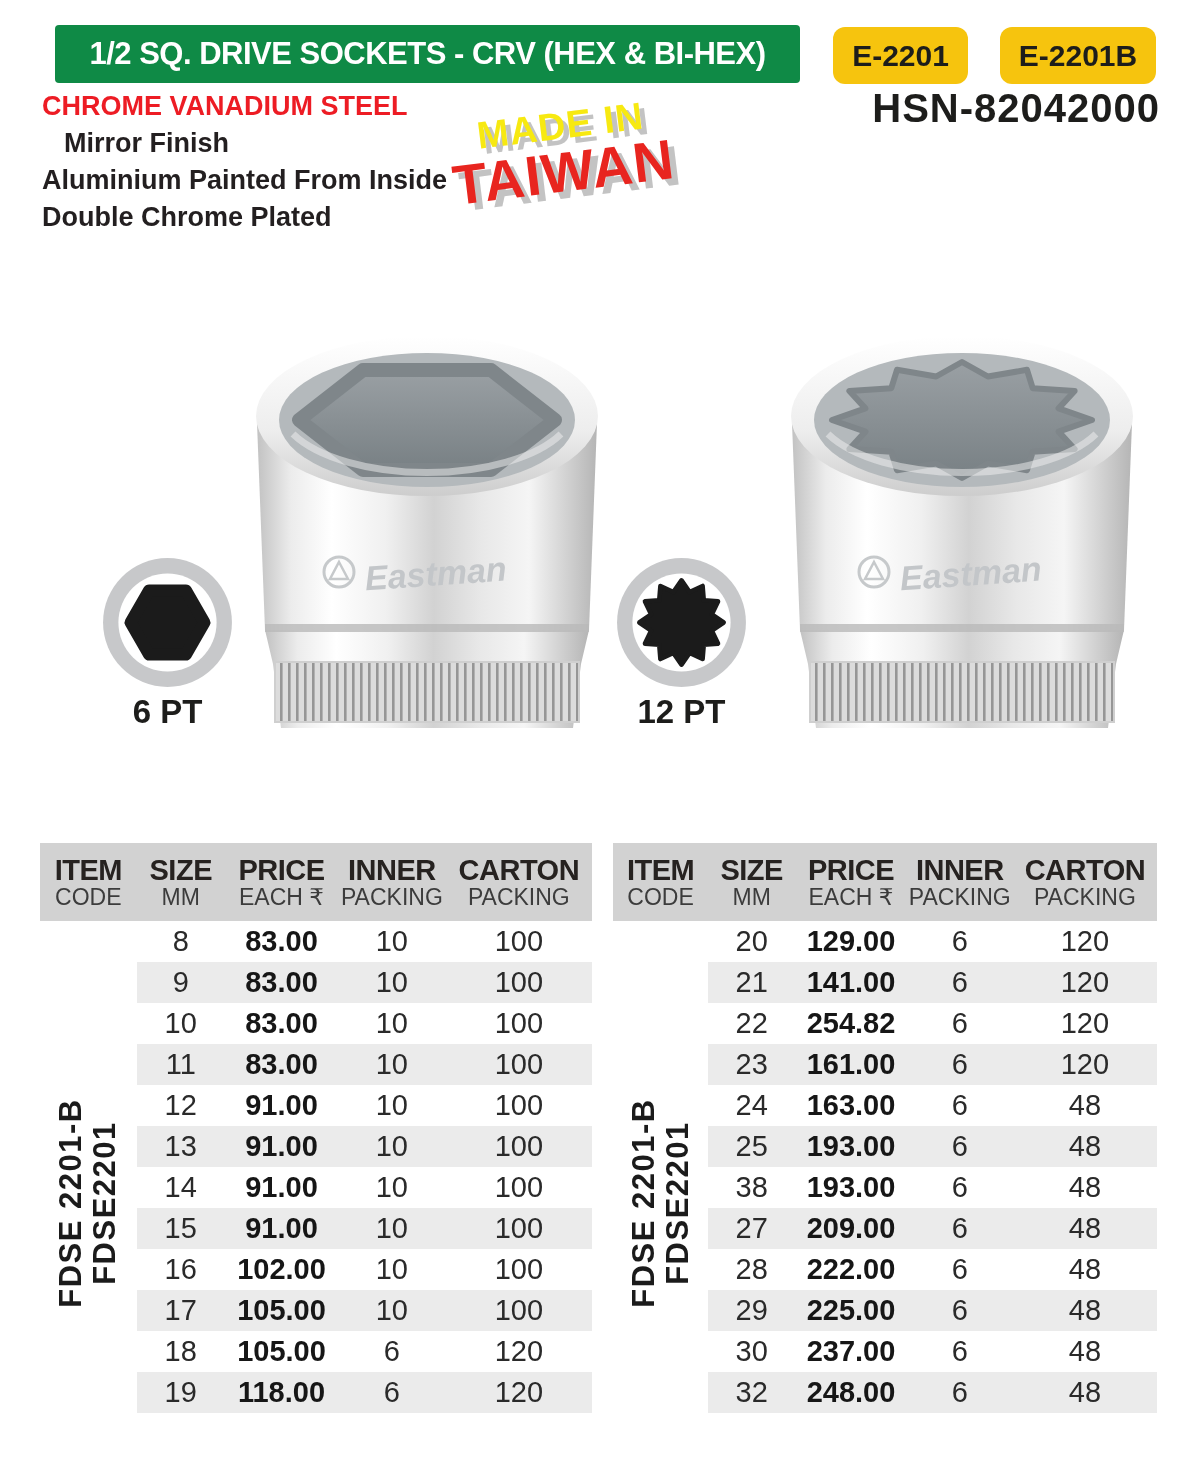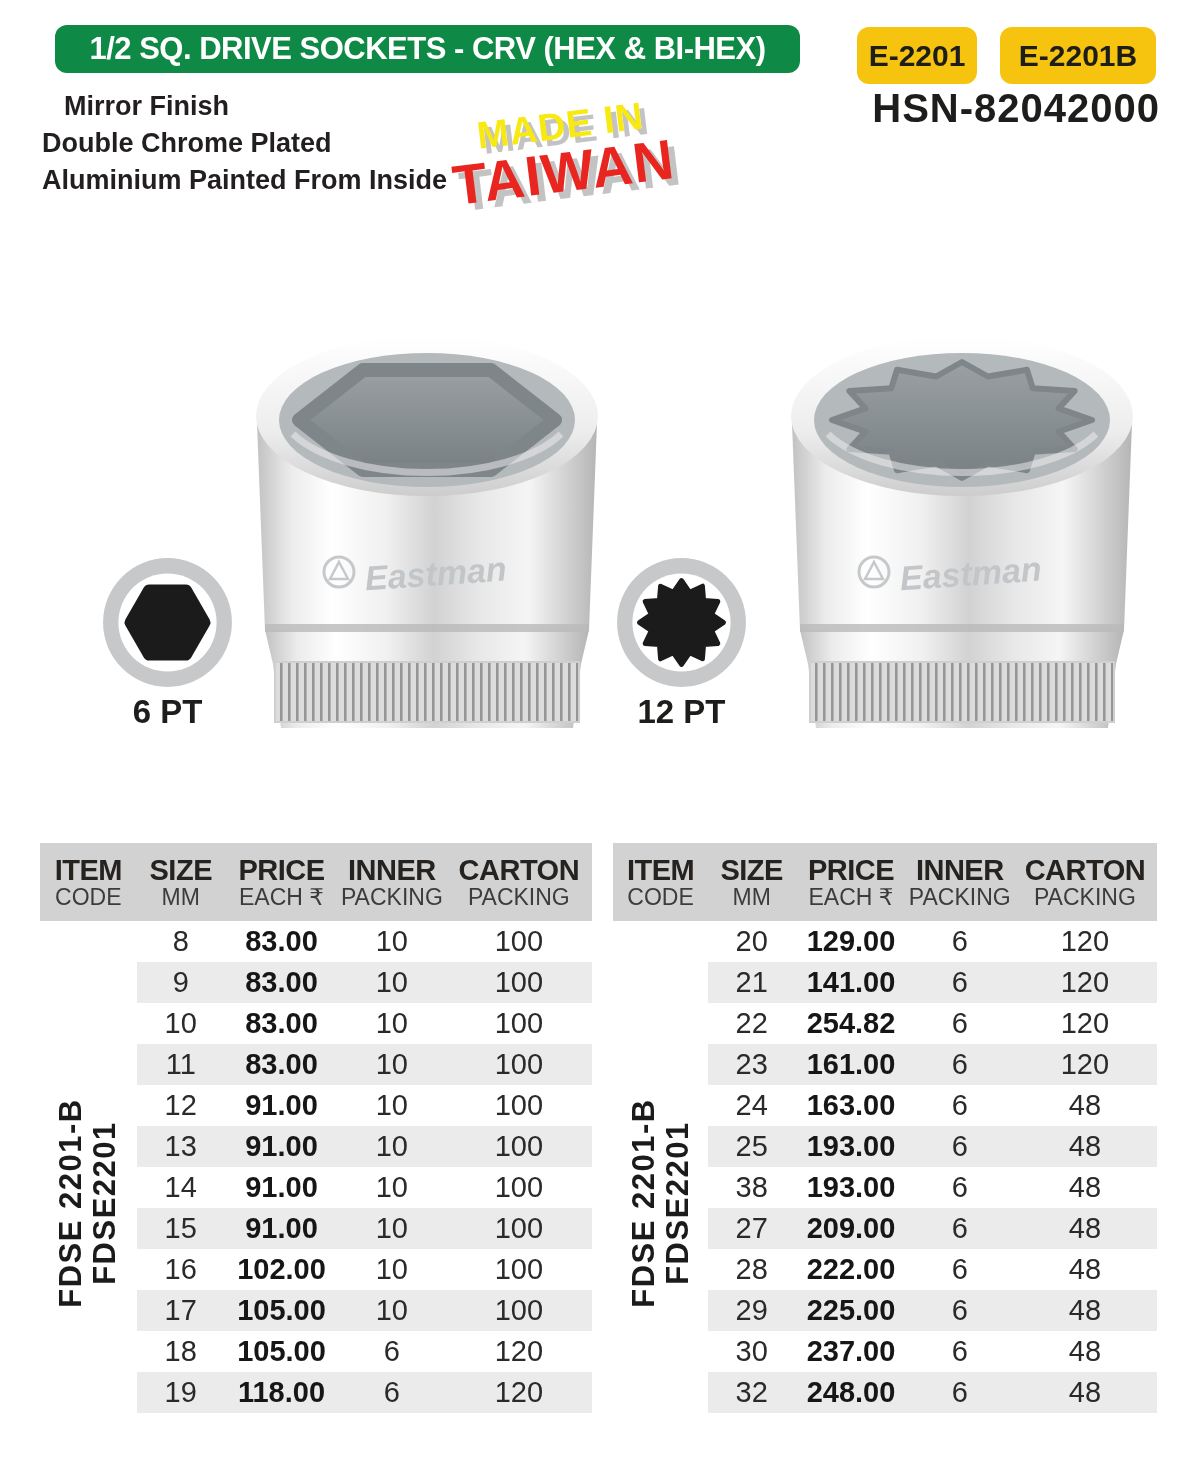--- a/index.html
+++ b/index.html
@@ -3,29 +3,29 @@
 <meta charset="utf-8">
 <style>
   html,body { margin:0; padding:0; background:#ffffff; }
   .page {
     position:relative; width:1195px; height:1481px; background:#fff; overflow:hidden;
     font-family:"Liberation Sans","DejaVu Sans",sans-serif; color:#231f20;
     --green:#0f8a46; --yellow:#f6c40e; --red:#ed1c24; --hdr:#d2d2d2; --stripe:#ebebeb; --ink:#231f20;
   }
   
   .title-bar {
-    position:absolute; left:55px; top:25px; width:745px; height:48px;
-    background:var(--green); border-radius:12px; display:flex; align-items:center; justify-content:center;
+    position:absolute; left:55px; top:25px; width:745px; height:58px;
+    background:var(--green); border-radius:4px; display:flex; align-items:center; justify-content:center;
   }
   .title-bar span { color:#fff; font-weight:bold; font-size:31px; letter-spacing:-0.5px; white-space:nowrap; }
   .badge {
     position:absolute; top:27px; height:57px; background:var(--yellow); border-radius:12px;
     display:flex; align-items:center; justify-content:center; font-weight:bold; font-size:30px; color:#1d1d1b;
   }
-  .badge1 { left:857px; width:120px; }
+  .badge1 { left:833px; width:135px; }
   .badge2 { left:1000px; width:156px; }
   .hsn { position:absolute; top:86px; right:35px; font-weight:bold; font-size:40px; letter-spacing:1px; color:#1d1d1b; }
   
   #features { position:absolute; left:42px; top:88px; margin:0; padding:0; list-style:none; }
   #features li { font-weight:bold; font-size:27px; line-height:37px; white-space:nowrap; }
   
   .stamp { position:absolute; left:450px; top:103px; width:250px; transform:rotate(-7deg); text-align:left; }
   .stamp-line1 { font-weight:bold; font-size:38px; letter-spacing:1px; color:#f7e911; text-shadow:5px 6px 0 #c3c3c3; margin-left:30px; white-space:nowrap; }
   .stamp-line2 { font-weight:bold; font-size:56px; letter-spacing:1px; color:#e8251f; text-shadow:6px 7px 0 #c3c3c3; margin-top:-8px; white-space:nowrap; }
   
@@ -91,23 +91,24 @@
   </svg>
 
   <div class="title-bar">
     <span>1/2 SQ. DRIVE SOCKETS - CRV (HEX &amp; BI-HEX)</span>
   </div>
   <div class="badge badge1">E-2201</div>
   <div class="badge badge2">E-2201B</div>
   <div class="hsn">HSN-82042000</div>
 
   <ul id="features">
+      <li style="color: rgb(237, 28, 36);">CHROME VANADIUM STEEL</li>
       <li style="color: rgb(35, 31, 32); margin-left: 22px;">Mirror Finish</li>
+      <li style="color: rgb(35, 31, 32);">Aluminium Painted From Inside</li>
       <li style="color: rgb(35, 31, 32);">Double Chrome Plated</li>
-      <li style="color: rgb(35, 31, 32);">Aluminium Painted From Inside</li>
     </ul>
 
   <div class="stamp">
     <div class="stamp-line1">MADE IN</div>
     <div class="stamp-line2">TAIWAN</div>
   </div>
 
   <svg class="socket socket-6pt" viewBox="0 0 348 418">
     <polygon points="4,95 344,95 336,302 12,302" fill="url(#chrome)"></polygon>
     <polygon points="12,302 336,302 328,336 320,400 28,400 20,336" fill="url(#chrome)"></polygon>

